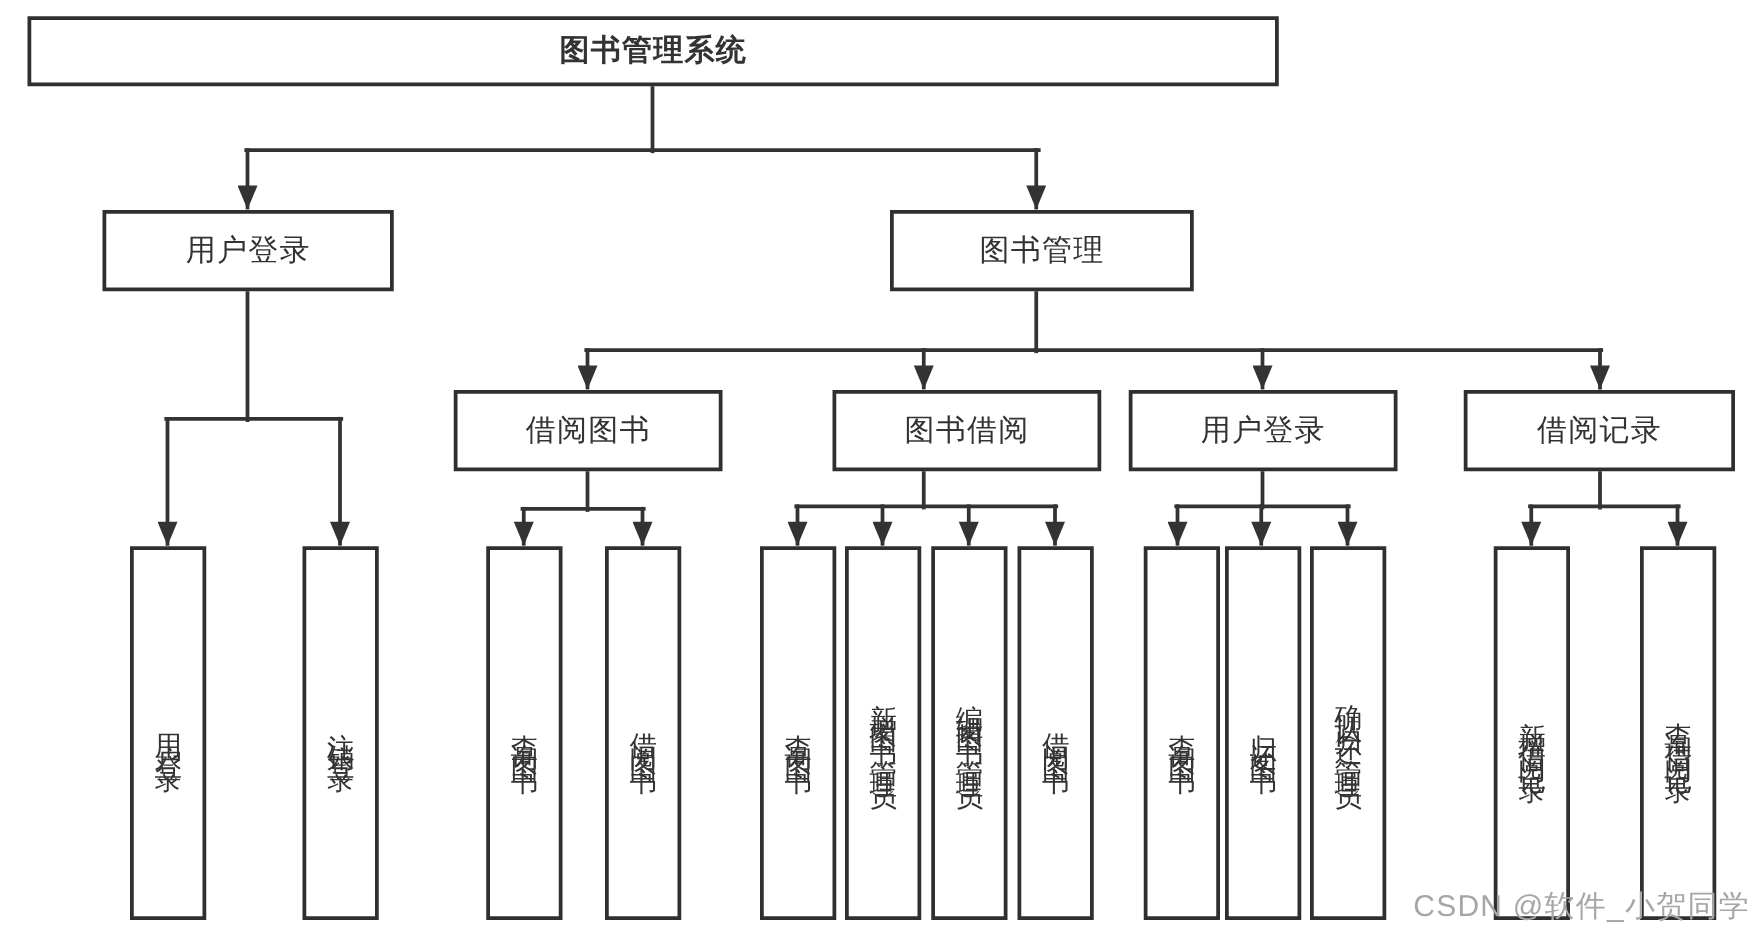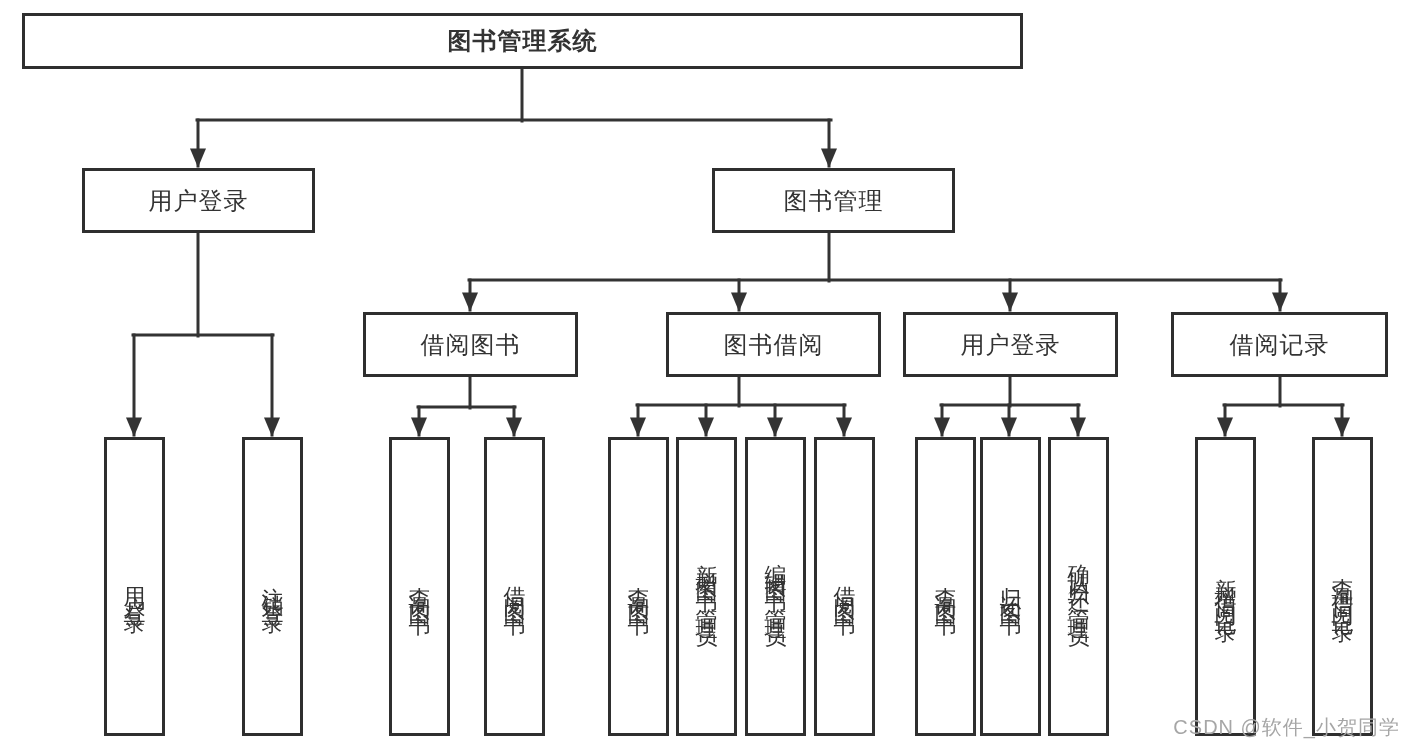--- a/index.html
+++ b/index.html
@@ -59,21 +59,21 @@
   .l8  { left: 814px; }
   .l9  { left: 915px; }
   .l10 { left: 980px; }
   .l11 { left: 1048px; }
   .l12 { left: 1195px; }
   .l13 { left: 1312px; }
   .watermark {
     position: absolute;
     right: 5px;
     bottom: 6px;
-    font-size: 20px;
+    font-size: 24px;
     color: #a6a6a6;
     letter-spacing: 1px;
     z-index: 5;
     white-space: nowrap;
   }
 </style>
 </head>
 <body>
 
 <div class="canvas">

